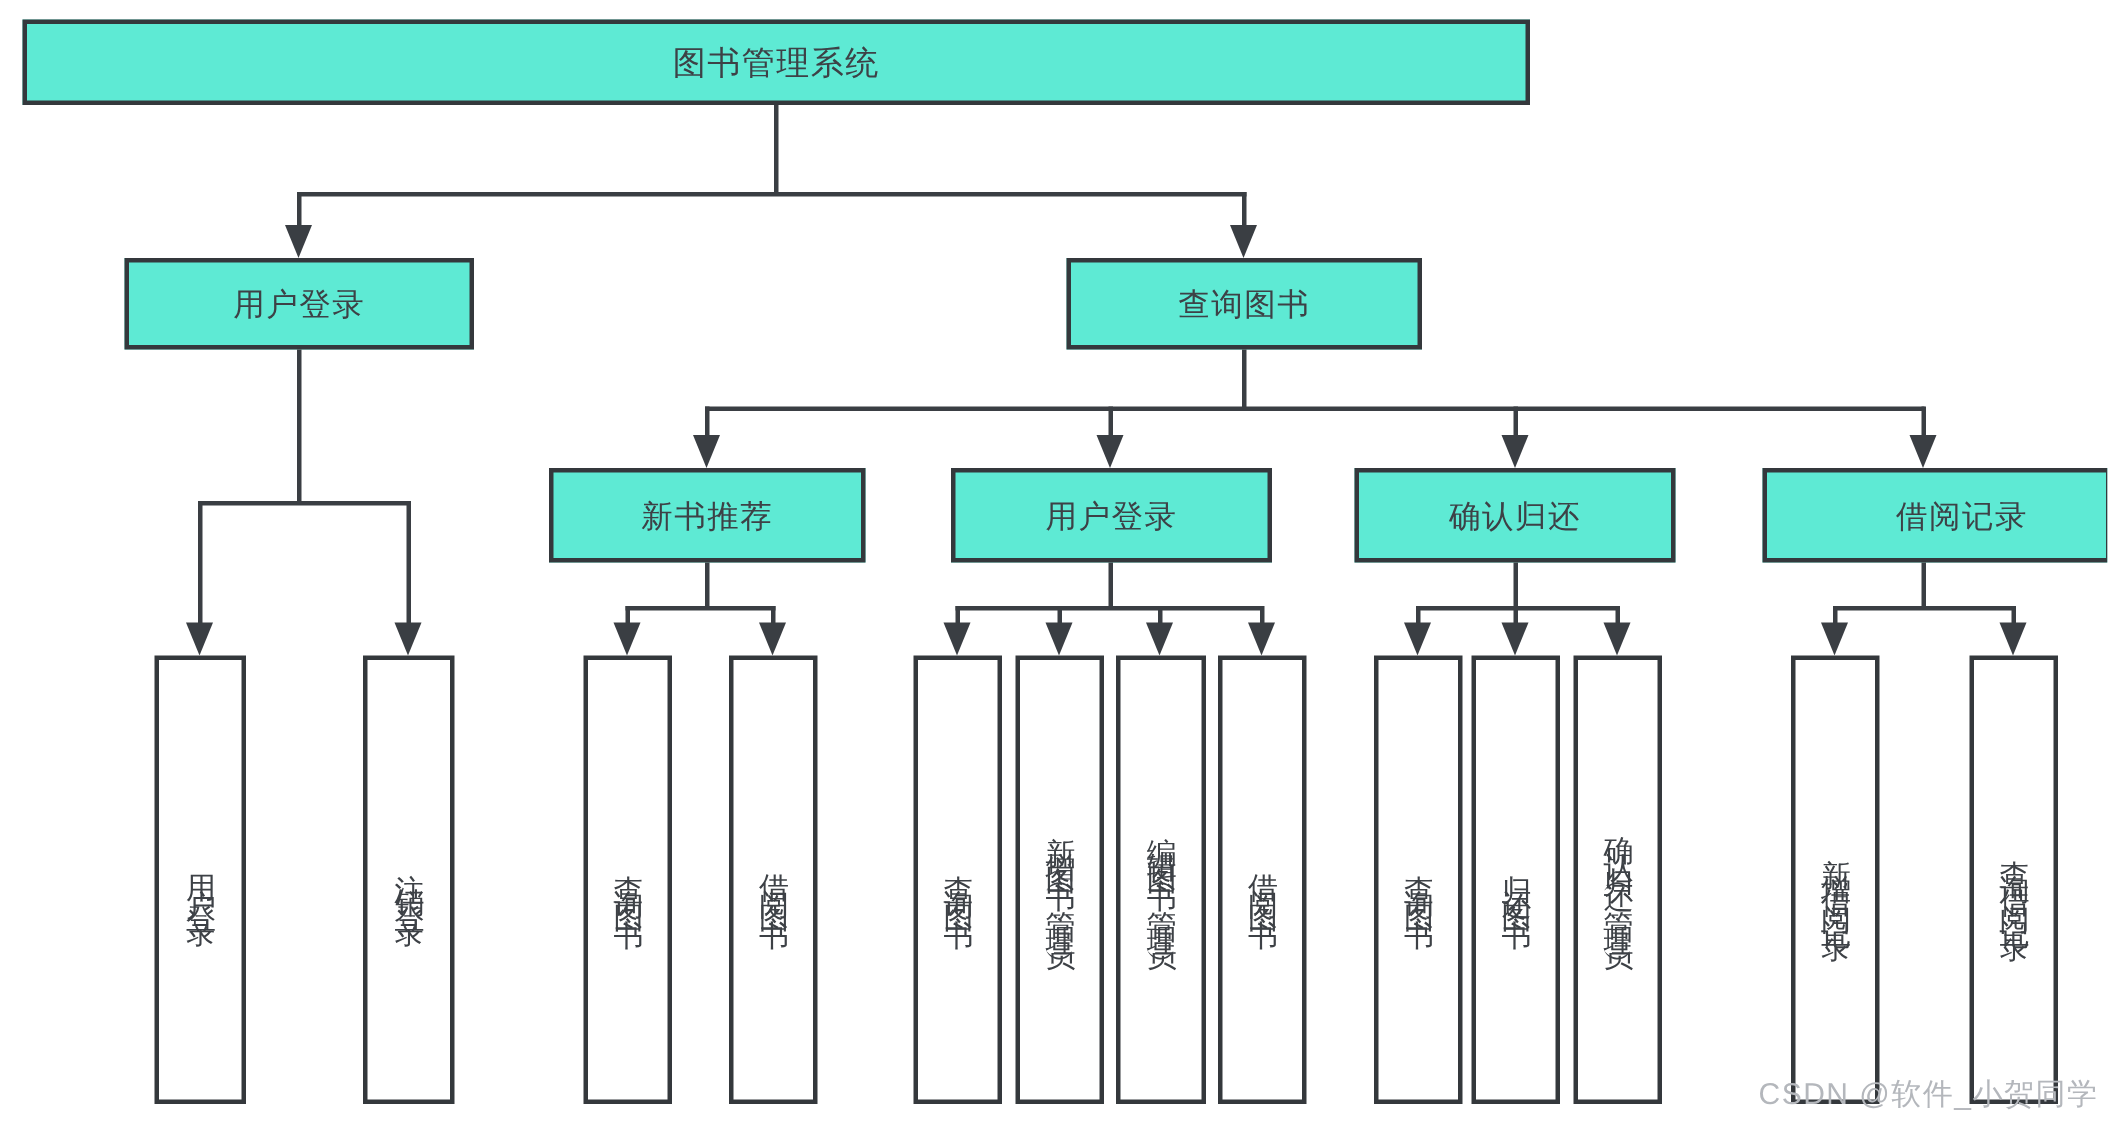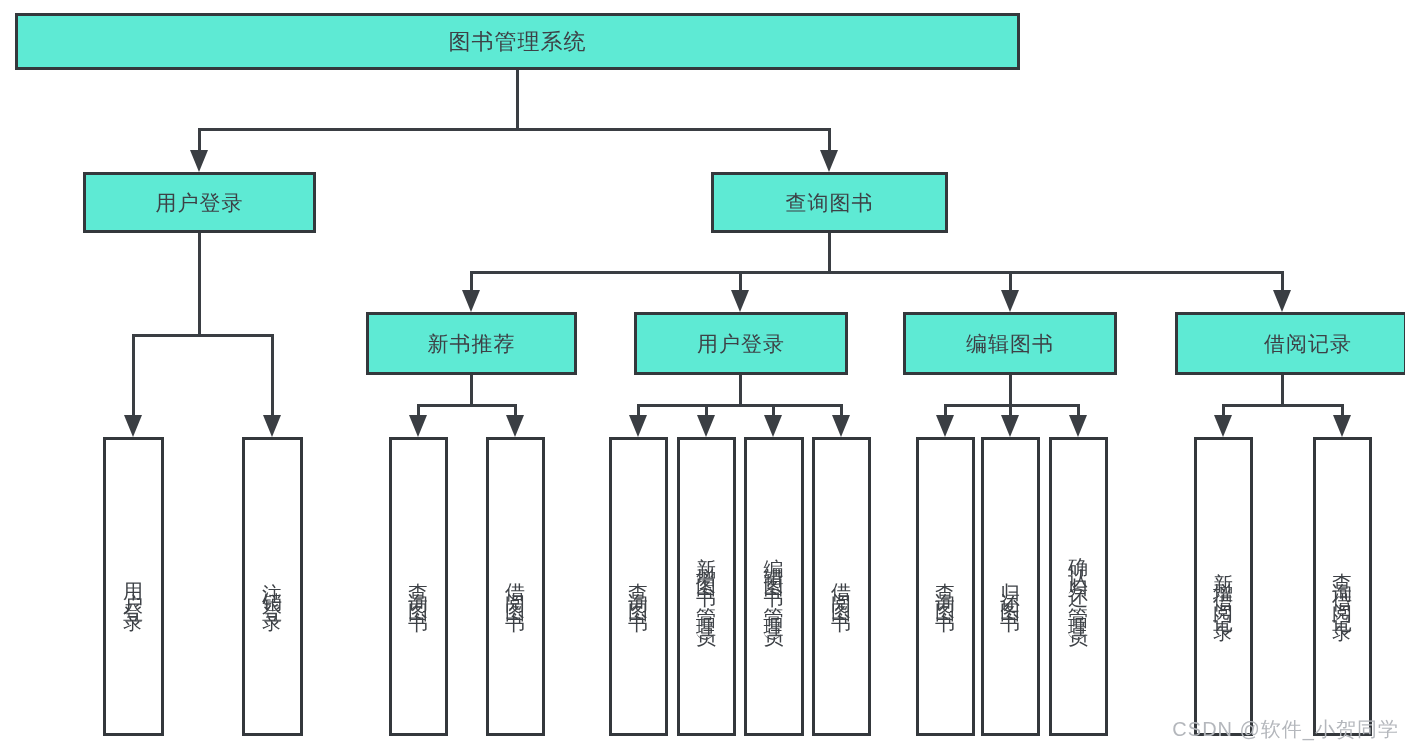--- a/index.html
+++ b/index.html
@@ -57,21 +57,21 @@
     <span>查询图书</span>
   </div>
 
   <div class="hbox" style="left:366px; top:312px; width:211px; height:63px;">
     <span>新书推荐</span>
   </div>
   <div class="hbox" style="left:634px; top:312px; width:214px; height:63px;">
     <span>用户登录</span>
   </div>
   <div class="hbox" style="left:903px; top:312px; width:214px; height:63px;">
-    <span>编辑图书</span>
+    <span>确认归还</span>
   </div>
   <div class="hbox" style="left:1175px; top:312px; width:232px; height:63px;padding-left:34px;">
     <span>借阅记录</span>
   </div>
 
   <div class="vbox" style="left:103px; top:437px; width:61px; height:299px;">
     <span>用户登录</span>
   </div>
   <div class="vbox" style="left:242px; top:437px; width:61px; height:299px;">
     <span>注销登录</span>

